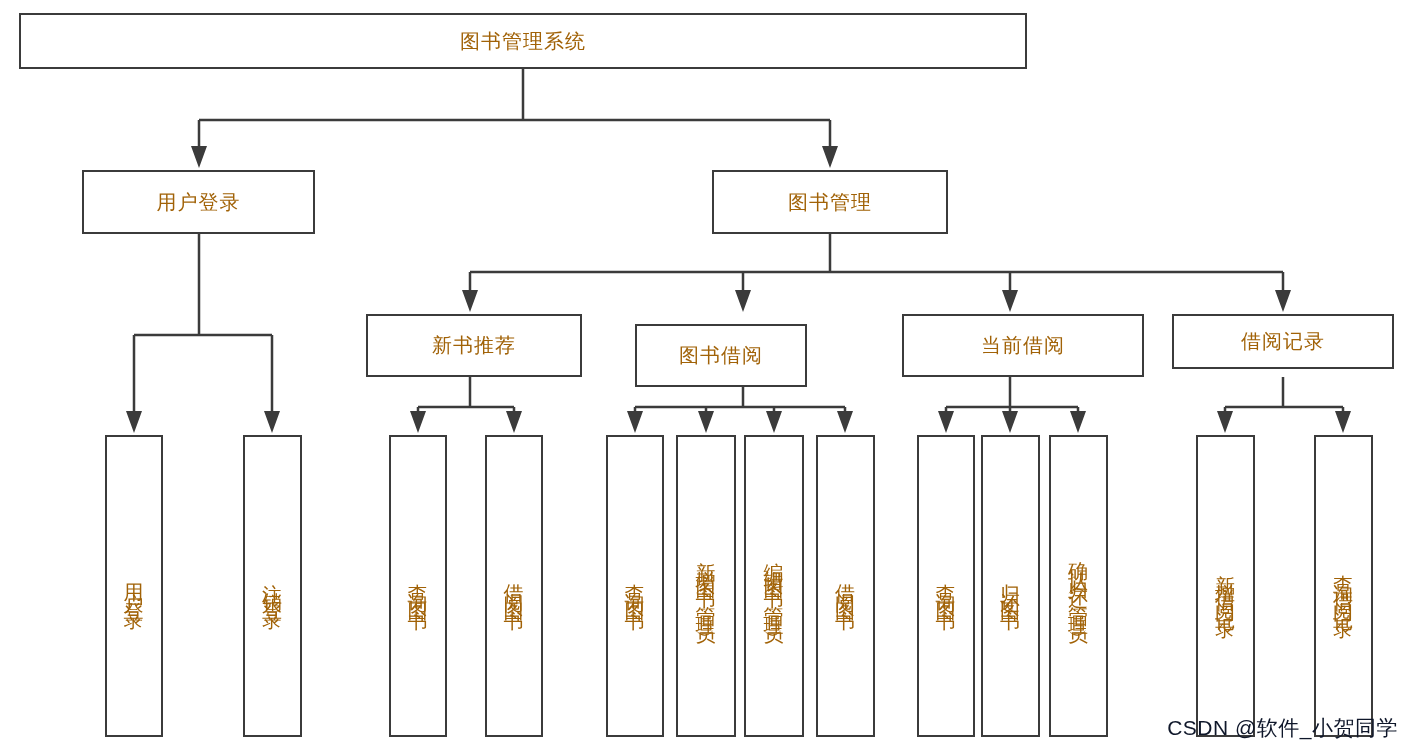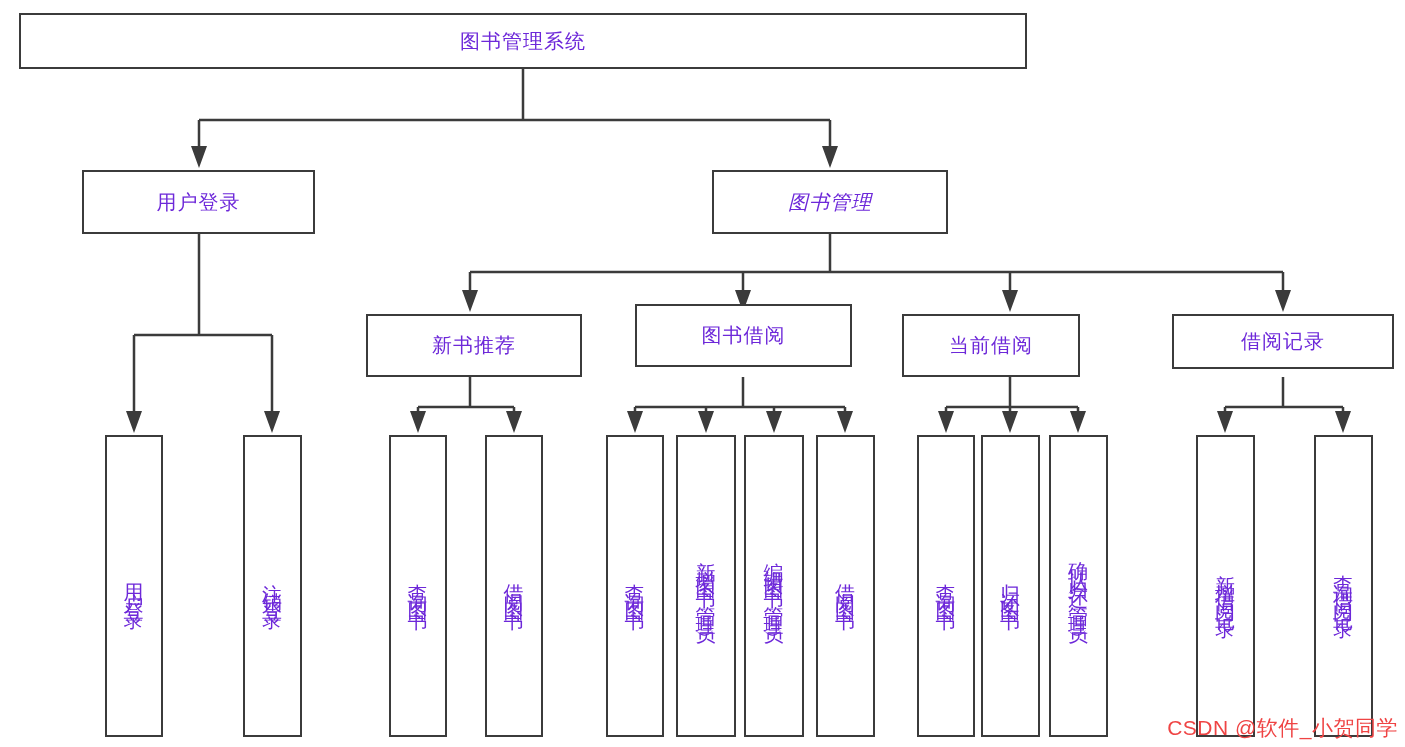--- a/index.html
+++ b/index.html
@@ -15,43 +15,43 @@
     position: absolute;
     left: 0; top: 0;
     width: 1405px; height: 747px;
     z-index: 1;
   }
   .box {
     position: absolute;
     box-sizing: border-box;
     background: #ffffff;
     border: 2.5px solid #3b3b3b;
-    color: #6d28d9;
+    color: #a16207;
     display: flex;
     align-items: center;
     justify-content: center;
     font-size: 20px;
     z-index: 2;
     letter-spacing: 1px;
     white-space: nowrap;
   }
   .vbox {
     writing-mode: vertical-rl;
     text-orientation: mixed;
     letter-spacing: 9px;
     line-height: 1;
     font-size: 20px;
   }
   
   .n-root   { left: 19px;   top: 13px;  width: 1008px; height: 56px; }
   .n-login  { left: 82px;   top: 170px; width: 233px;  height: 64px; }
-  .n-mgmt   { left: 712px;  top: 170px; width: 236px;  height: 64px; font-style: italic; }
+  .n-mgmt   { left: 712px;  top: 170px; width: 236px;  height: 64px; }
   .n-rec    { left: 366px;  top: 314px; width: 216px;  height: 63px; }
-  .n-bor    { left: 635px;  top: 304px; width: 217px;  height: 63px; }
-  .n-cur    { left: 902px;  top: 314px; width: 178px;  height: 63px; }
+  .n-bor    { left: 635px;  top: 324px; width: 172px;  height: 63px; }
+  .n-cur    { left: 902px;  top: 314px; width: 242px;  height: 63px; }
   .n-hist   { left: 1172px; top: 314px; width: 222px;  height: 55px; }
   
   .leaf { top: 435px; height: 302px; width: 58px; }
   .l1  { left: 105px; }
   .l2  { left: 243px; width: 59px; }
   .l3  { left: 389px; }
   .l4  { left: 485px; }
   .l5  { left: 606px; }
   .l6  { left: 676px; width: 60px; }
   .l7  { left: 744px; width: 60px; }
@@ -59,21 +59,21 @@
   .l9  { left: 917px; }
   .l10 { left: 981px; width: 59px; }
   .l11 { left: 1049px; width: 59px; }
   .l12 { left: 1196px; width: 59px; }
   .l13 { left: 1314px; width: 59px; }
   .watermark {
     position: absolute;
     right: 7px;
     bottom: 5px;
     font-size: 21px;
-    color: #ef4444;
+    color: #0f172a;
     z-index: 5;
     letter-spacing: 0.5px;
   }
 </style>
 </head>
 <body>
 
 <div class="canvas">
 
   <svg class="wires" viewBox="0 0 1405 747" xmlns="http://www.w3.org/2000/svg" aria-hidden="true">

